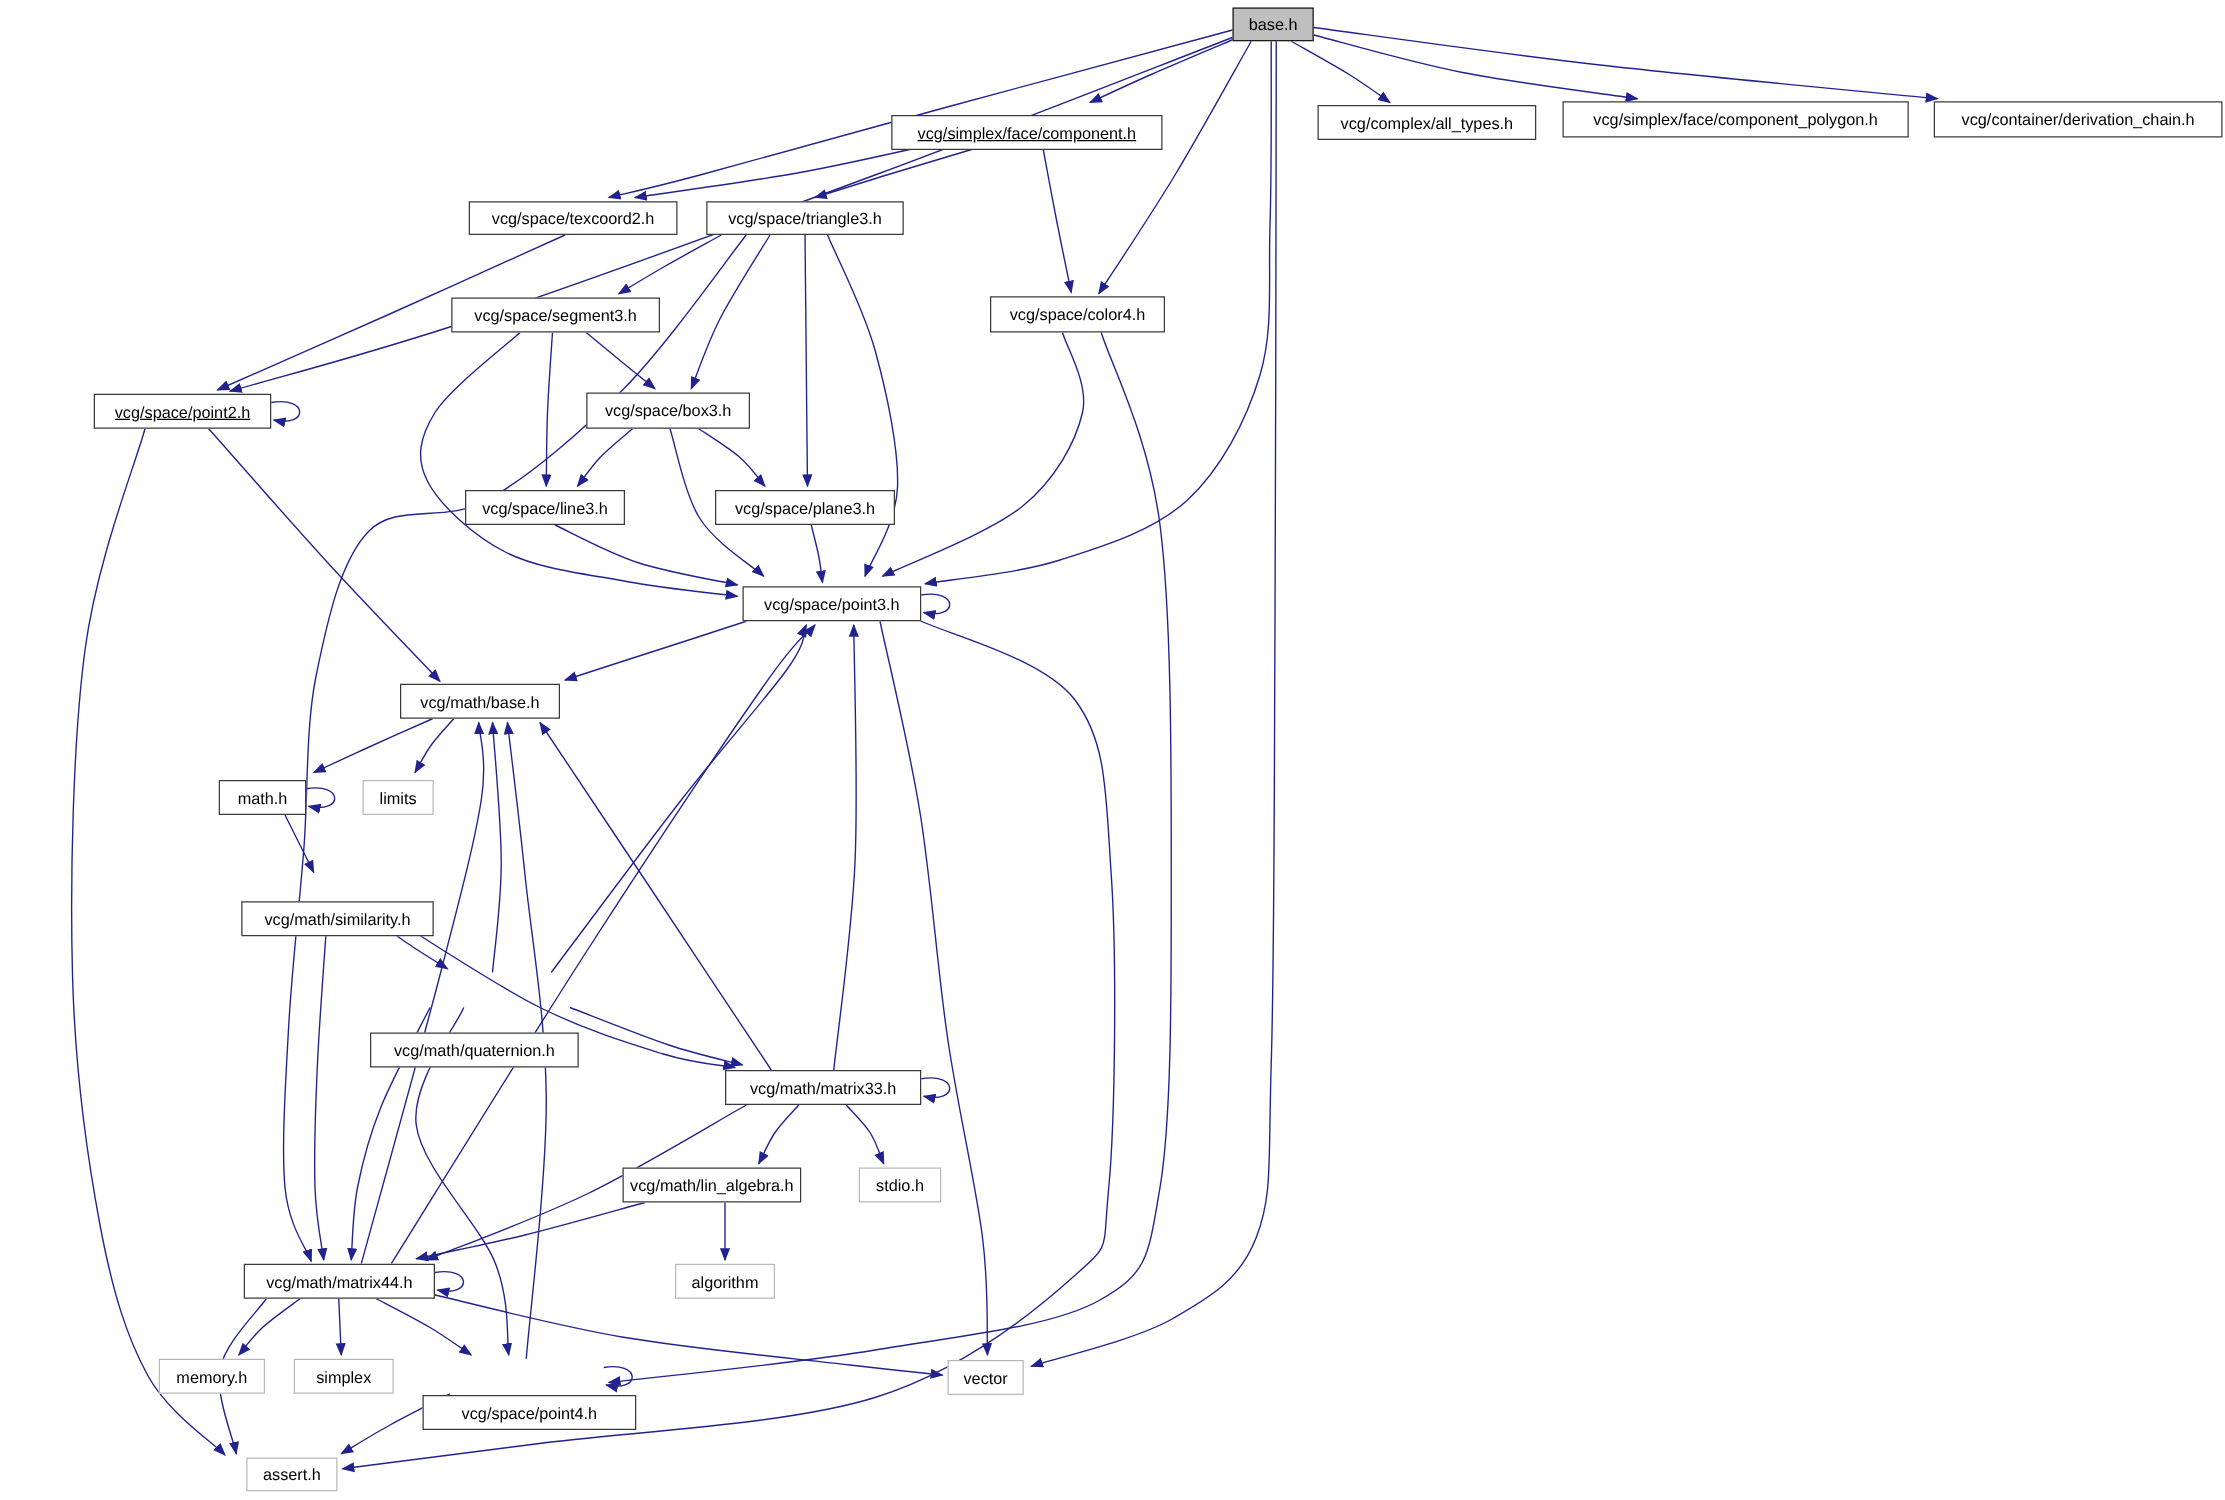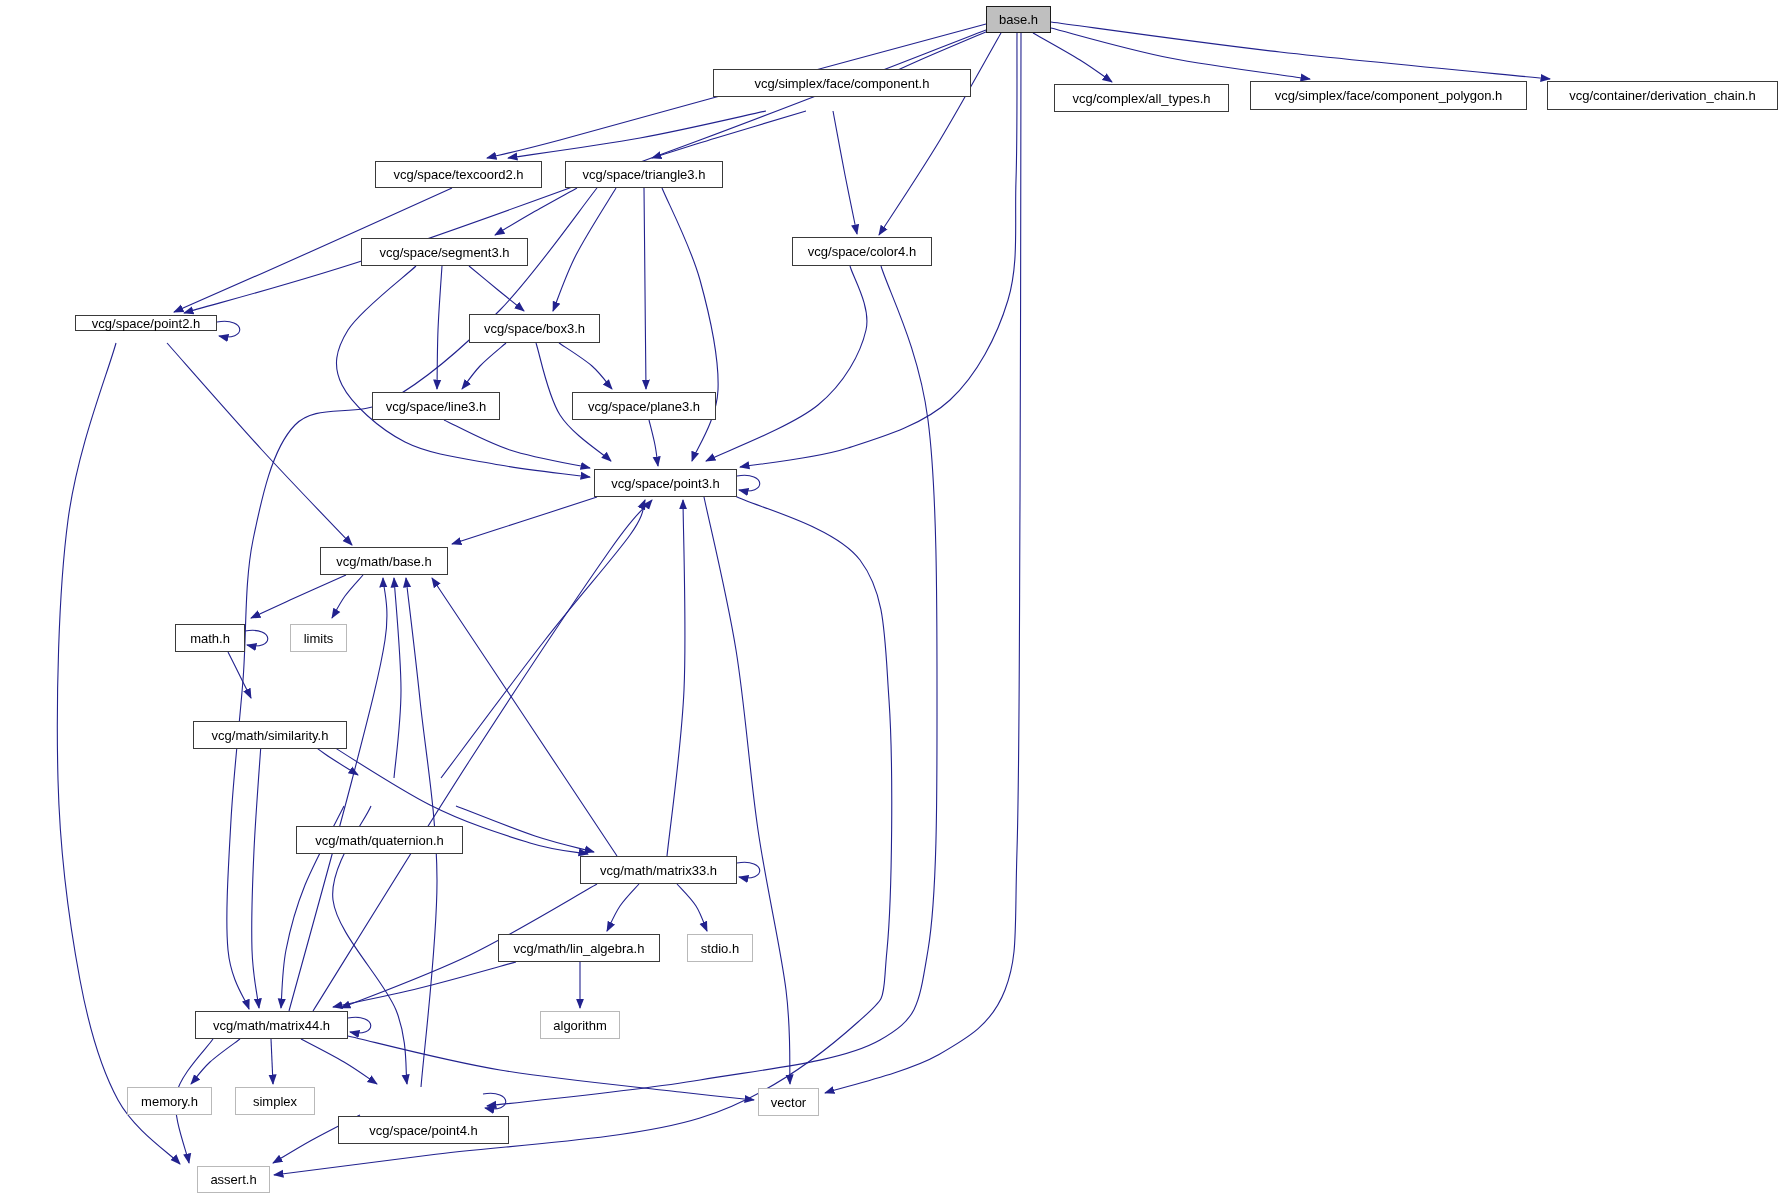--- a/index.html
+++ b/index.html
@@ -100,40 +100,40 @@
       <path d="M360,1115 C352.0,1119.2 326.5,1132.0 312,1140 C297.5,1148.0 279.5,1159.2 273,1163" class="edge" stroke="#22228e" marker-end="url(#arrow)"></path>
       <path d="M421,1087 C423.7,1052.5 437.2,944.5 437,880 C436.8,815.5 425.2,750.3 420,700 C414.8,649.7 408.3,598.3 406,578" class="edge" stroke="#22228e" marker-end="url(#arrow)"></path>
       <path d="M217,322 C247,317 247,342 219,336" class="edge" stroke="#22228e" marker-end="url(#arrow)"></path>
       <path d="M737,476 C767,471 767,496 739,490" class="edge" stroke="#22228e" marker-end="url(#arrow)"></path>
       <path d="M245,631 C275,626 275,651 247,645" class="edge" stroke="#22228e" marker-end="url(#arrow)"></path>
       <path d="M737,863 C767,858 767,883 739,877" class="edge" stroke="#22228e" marker-end="url(#arrow)"></path>
       <path d="M348,1018 C378,1013 378,1038 350,1032" class="edge" stroke="#22228e" marker-end="url(#arrow)"></path>
       <path d="M483,1094 C513,1089 513,1114 485,1108" class="edge" stroke="#22228e" marker-end="url(#arrow)"></path>
     </svg>
 <a class="node main" style="left: 986px; top: 6px; width: 65px; height: 27px;">base.h</a>
-    <a class="node internal" style="left: 713px; top: 69px; width: 258px; height: 28px;">vcg/simplex/face/component.h</a>
+    <a class="node internal" style="left: 713px; top: 92px; width: 217px; height: 28px; text-decoration: underline;">vcg/simplex/face/component.h</a>
     <a class="node internal" style="left: 1054px; top: 84px; width: 175px; height: 28px;">vcg/complex/all_types.h</a>
     <a class="node internal" style="left: 1250px; top: 81px; width: 277px; height: 29px;">vcg/simplex/face/component_polygon.h</a>
     <a class="node internal" style="left: 1547px; top: 81px; width: 231px; height: 29px;">vcg/container/derivation_chain.h</a>
     <a class="node internal" style="left: 375px; top: 161px; width: 167px; height: 27px;">vcg/space/texcoord2.h</a>
     <a class="node internal" style="left: 565px; top: 161px; width: 158px; height: 27px;">vcg/space/triangle3.h</a>
     <a class="node internal" style="left: 361px; top: 238px; width: 167px; height: 28px;">vcg/space/segment3.h</a>
     <a class="node internal" style="left: 792px; top: 237px; width: 140px; height: 29px;">vcg/space/color4.h</a>
-    <a class="node internal" style="left: 75px; top: 315px; width: 142px; height: 16px;">vcg/space/point2.h</a>
+    <a class="node internal" style="left: 75px; top: 315px; width: 142px; height: 28px; text-decoration: underline;">vcg/space/point2.h</a>
     <a class="node internal" style="left: 469px; top: 314px; width: 131px; height: 29px;">vcg/space/box3.h</a>
     <a class="node internal" style="left: 372px; top: 392px; width: 128px; height: 28px;">vcg/space/line3.h</a>
     <a class="node internal" style="left: 572px; top: 392px; width: 144px; height: 28px;">vcg/space/plane3.h</a>
     <a class="node internal" style="left: 594px; top: 469px; width: 143px; height: 28px;">vcg/space/point3.h</a>
     <a class="node internal" style="left: 320px; top: 547px; width: 128px; height: 28px;">vcg/math/base.h</a>
     <a class="node internal" style="left: 175px; top: 624px; width: 70px; height: 28px;">math.h</a>
     <a class="node external" style="left: 290px; top: 624px; width: 57px; height: 28px;">limits</a>
     <a class="node internal" style="left: 193px; top: 721px; width: 154px; height: 28px;">vcg/math/similarity.h</a>
     <a class="node internal" style="left: 296px; top: 778px; width: 167px; height: 28px; margin-top: 48px;">vcg/math/quaternion.h</a>
     <a class="node internal" style="left: 580px; top: 856px; width: 157px; height: 28px;">vcg/math/matrix33.h</a>
-    <a class="node internal" style="left: 498px; top: 934px; width: 162px; height: 28px; text-align: center;">vcg/math/lin_algebra.h</a>
+    <a class="node internal" style="left: 498px; top: 934px; width: 143px; height: 28px; text-align: center;">vcg/math/lin_algebra.h</a>
     <a class="node external" style="left: 687px; top: 934px; width: 66px; height: 28px;">stdio.h</a>
     <a class="node internal" style="left: 195px; top: 1011px; width: 153px; height: 28px;">vcg/math/matrix44.h</a>
     <a class="node external" style="left: 540px; top: 1011px; width: 80px; height: 28px;">algorithm</a>
     <a class="node external" style="left: 127px; top: 1087px; width: 85px; height: 28px;">memory.h</a>
     <a class="node external" style="left: 235px; top: 1087px; width: 80px; height: 28px;">simplex</a>
     <a class="node internal" style="left: 338px; top: 1116px; width: 171px; height: 28px;">vcg/space/point4.h</a>
     <a class="node external" style="left: 758px; top: 1088px; width: 61px; height: 28px;">vector</a>
     <a class="node external" style="left: 197px; top: 1166px; width: 73px; height: 27px;">assert.h</a>
   </div>
 

